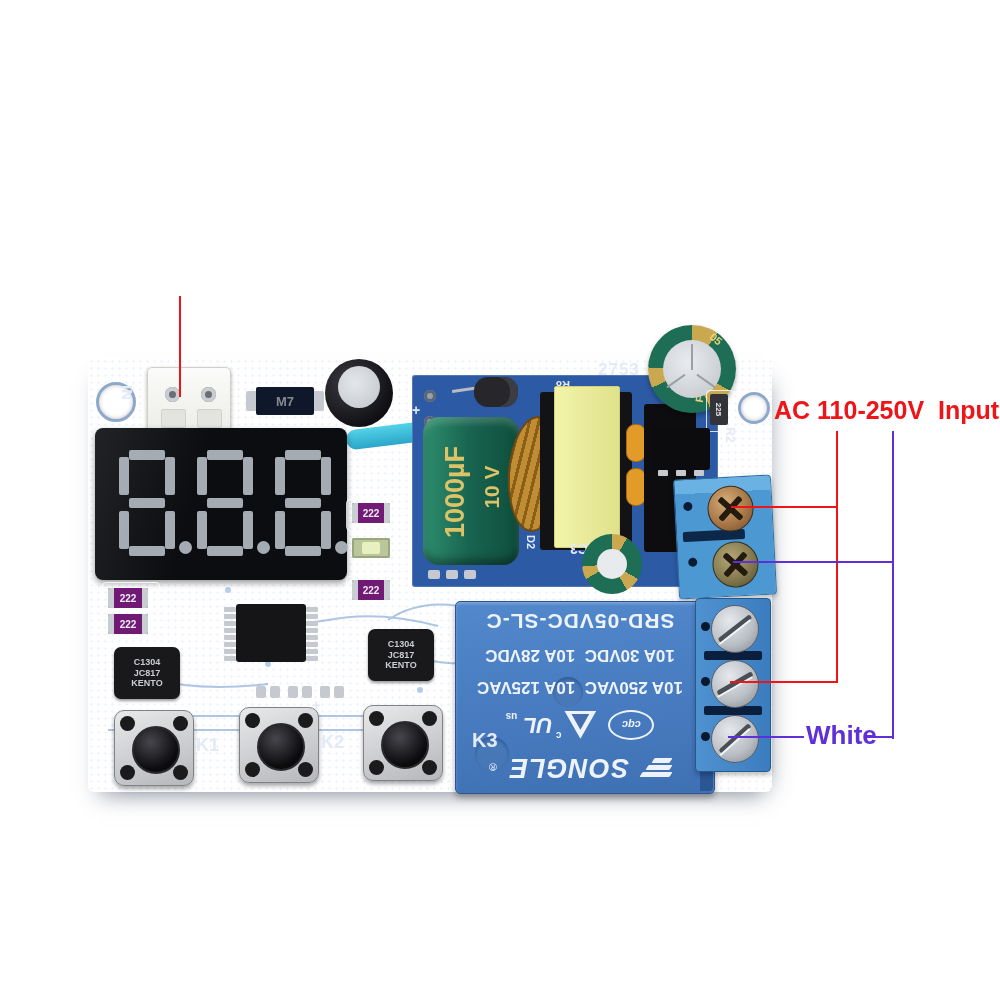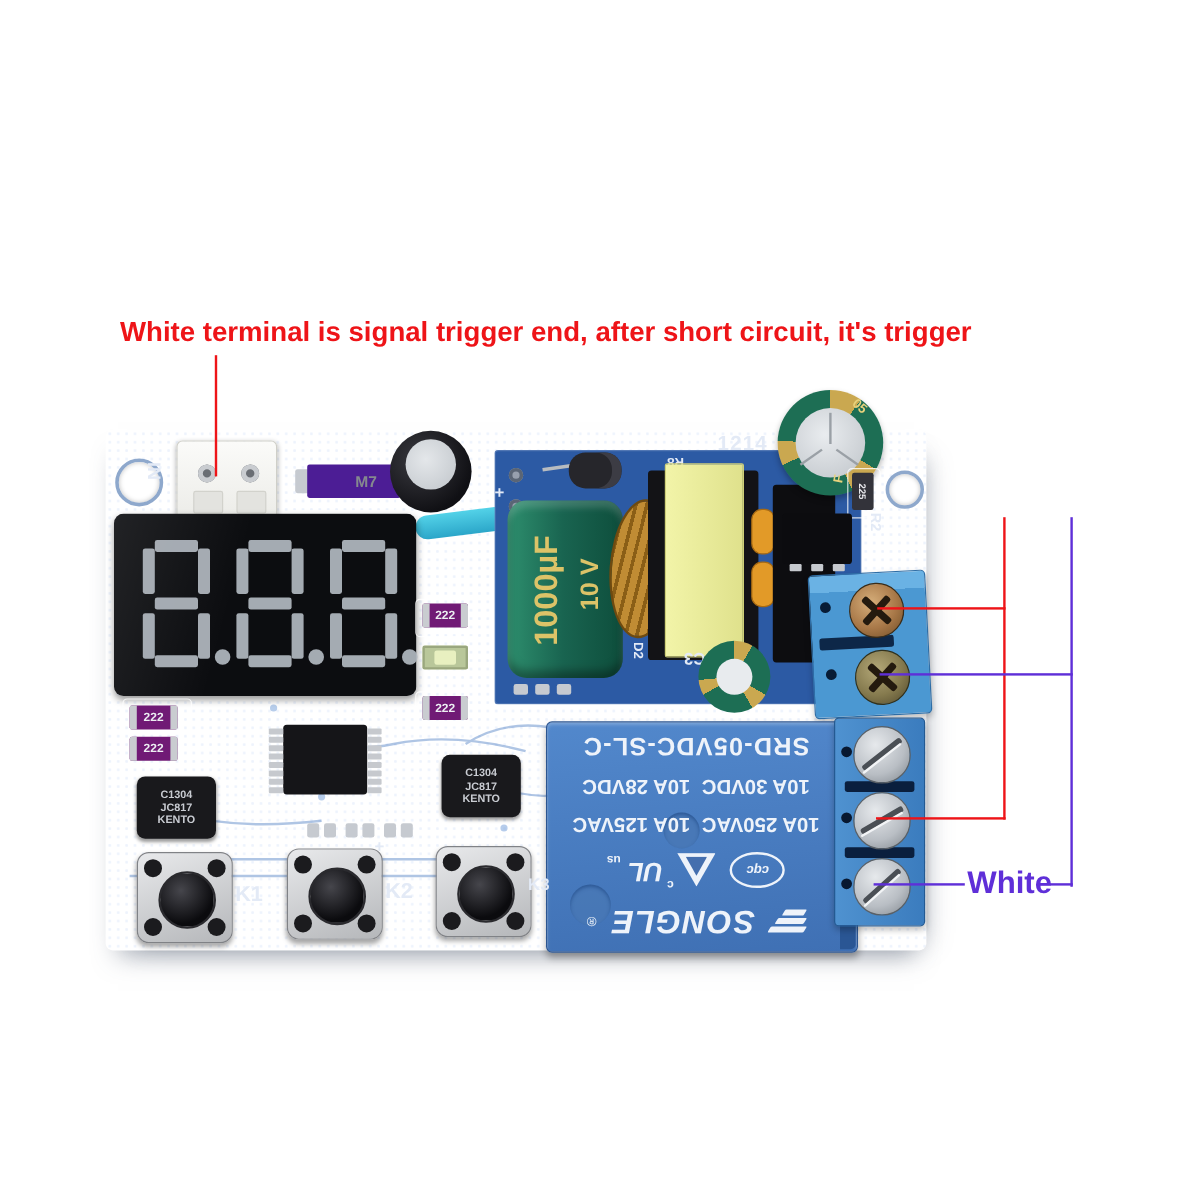--- a/index.html
+++ b/index.html
@@ -98,35 +98,35 @@
        border:1px solid #cfcfc8;border-radius:5px;box-shadow:0 2px 4px rgba(0,0,0,.3);">
     <div class="abs" style="left:17px;top:19px;width:15px;height:15px;border-radius:50%;background:#6a6e74;box-shadow:inset 0 0 0 4px #c9ccd0;"></div>
     <div class="abs" style="left:53px;top:19px;width:15px;height:15px;border-radius:50%;background:#6a6e74;box-shadow:inset 0 0 0 4px #c9ccd0;"></div>
     <div class="abs" style="left:13px;top:41px;width:23px;height:17px;background:#e3e3df;border:1px solid #d2d2cc;border-radius:2px;"></div>
     <div class="abs" style="left:49px;top:41px;width:23px;height:17px;background:#e3e3df;border:1px solid #d2d2cc;border-radius:2px;"></div>
   </div>
 
   <div class="silk" style="left:240px;top:379px;width:88px;height:44px;"></div>
   <div class="pad" style="left:246px;top:391px;width:12px;height:20px;"></div>
   <div class="pad" style="left:312px;top:391px;width:12px;height:20px;"></div>
-  <div class="abs" style="left:256px;top:387px;width:58px;height:28px;background:#4c1d95;border-radius:2px;
-       display:flex;align-items:center;justify-content:center;color:#85898f;font-weight:bold;font-size:13px;padding-left:20px;">M7</div>
+  <div class="abs" style="left:256px;top:387px;width:58px;height:28px;background:#0f172a;border-radius:2px;
+       display:flex;align-items:center;justify-content:center;color:#85898f;font-weight:bold;font-size:13px;">M7</div>
 
   <div class="abs" style="left:325px;top:359px;width:68px;height:68px;border-radius:50%;
        background:radial-gradient(circle at 35% 35%,#3a3a40,#101014 72%);">
     <div class="abs" style="left:13px;top:7px;width:42px;height:42px;border-radius:50%;background:radial-gradient(circle at 40% 40%,#e4e7ea,#c0c5ca);"></div>
   </div>
 
   <div class="abs" style="left:346px;top:426px;width:76px;height:20px;border-radius:10px;
        background:linear-gradient(180deg,#53d2e8,#2ba6c9);transform:rotate(-7deg);"></div>
 
   <div class="abs dots" style="left:412px;top:375px;width:304px;height:210px;background:#2c5aa4;
        border:1px solid rgba(255,255,255,.18);border-radius:3px;"></div>
 
-  <div class="silktxt" style="left:598px;top:360px;font-size:17px;letter-spacing:1px;">1214</div>
+  <div class="silktxt" style="left:598px;top:360px;font-size:17px;letter-spacing:1px;">2753</div>
   <div class="silktxt" style="left:556px;top:379px;font-size:11px;transform:rotate(180deg);">R8</div>
 
   <div class="abs" style="left:452px;top:388px;width:28px;height:3px;background:#b8bcc0;transform:rotate(-8deg);"></div>
   <div class="abs" style="left:474px;top:377px;width:44px;height:30px;background:#26262b;border-radius:14px;box-shadow:inset -8px 0 0 #3c3c44;"></div>
   <div class="padc" style="left:424px;top:390px;width:12px;height:12px;box-shadow:inset 0 0 0 3px #5a6575;"></div>
   <div class="padc" style="left:424px;top:416px;width:12px;height:12px;box-shadow:inset 0 0 0 3px #5a6575;"></div>
   <div class="padc" style="left:424px;top:442px;width:12px;height:12px;box-shadow:inset 0 0 0 3px #5a6575;"></div>
   <div class="silktxt" style="left:412px;top:402px;font-size:14px;">+</div>
 
   <div class="abs" style="left:423px;top:417px;width:96px;height:148px;border-radius:16px;
@@ -362,25 +362,25 @@
     <i class="plunger"></i>
   </div>
   <div class="silktxt" style="left:321px;top:732px;font-size:18px;">K2</div>
   <div class="btn" style="left:363px;top:705px;">
     <i class="riv" style="left:5px;top:5px;"></i>
       <i class="riv" style="right:5px;top:5px;"></i>
     <i class="riv" style="left:5px;bottom:5px;"></i>
       <i class="riv" style="right:5px;bottom:5px;"></i>
     <i class="plunger"></i>
   </div>
-  <div class="silktxt" style="left:440px;top:729px;font-size:14px;">K3</div>
-
-  <div class="abs ann-red pre" style="left:100px;top:263px;font-size:23px;">White terminal is signal trigger end, after short circuit, it's trigger</div>
+  <div class="silktxt" style="left:472px;top:729px;font-size:20px;">K3</div>
+
   <div class="lred" style="left:179px;top:296px;width:2px;height:101px;"></div>
 
+  <div class="abs ann-red pre" style="left:774px;top:396px;font-size:25px;">AC 110-250V  Input</div>
   <div class="lred" style="left:836px;top:431px;width:2px;height:252px;"></div>
   <div class="lred" style="left:731px;top:506px;width:107px;height:2px;"></div>
   <div class="lred" style="left:730px;top:681px;width:108px;height:2px;"></div>
 
   <div class="lpur" style="left:892px;top:431px;width:2px;height:308px;"></div>
   <div class="lpur" style="left:733px;top:561px;width:161px;height:2px;"></div>
   <div class="lpur" style="left:728px;top:736px;width:76px;height:2px;"></div>
   <div class="lpur" style="left:866px;top:736px;width:28px;height:2px;"></div>
   <div class="abs ann-pur" style="left:806px;top:720px;font-size:26px;">White</div>
 

